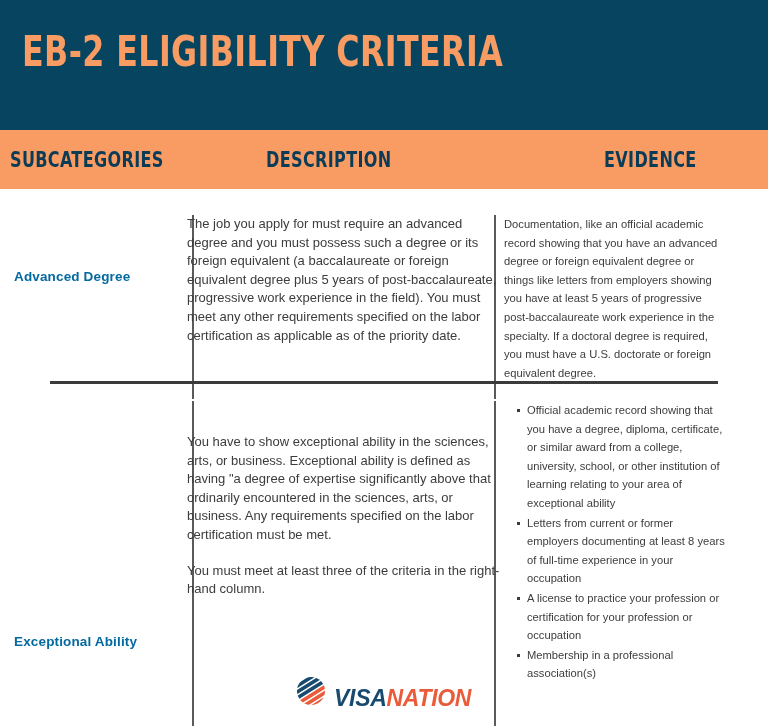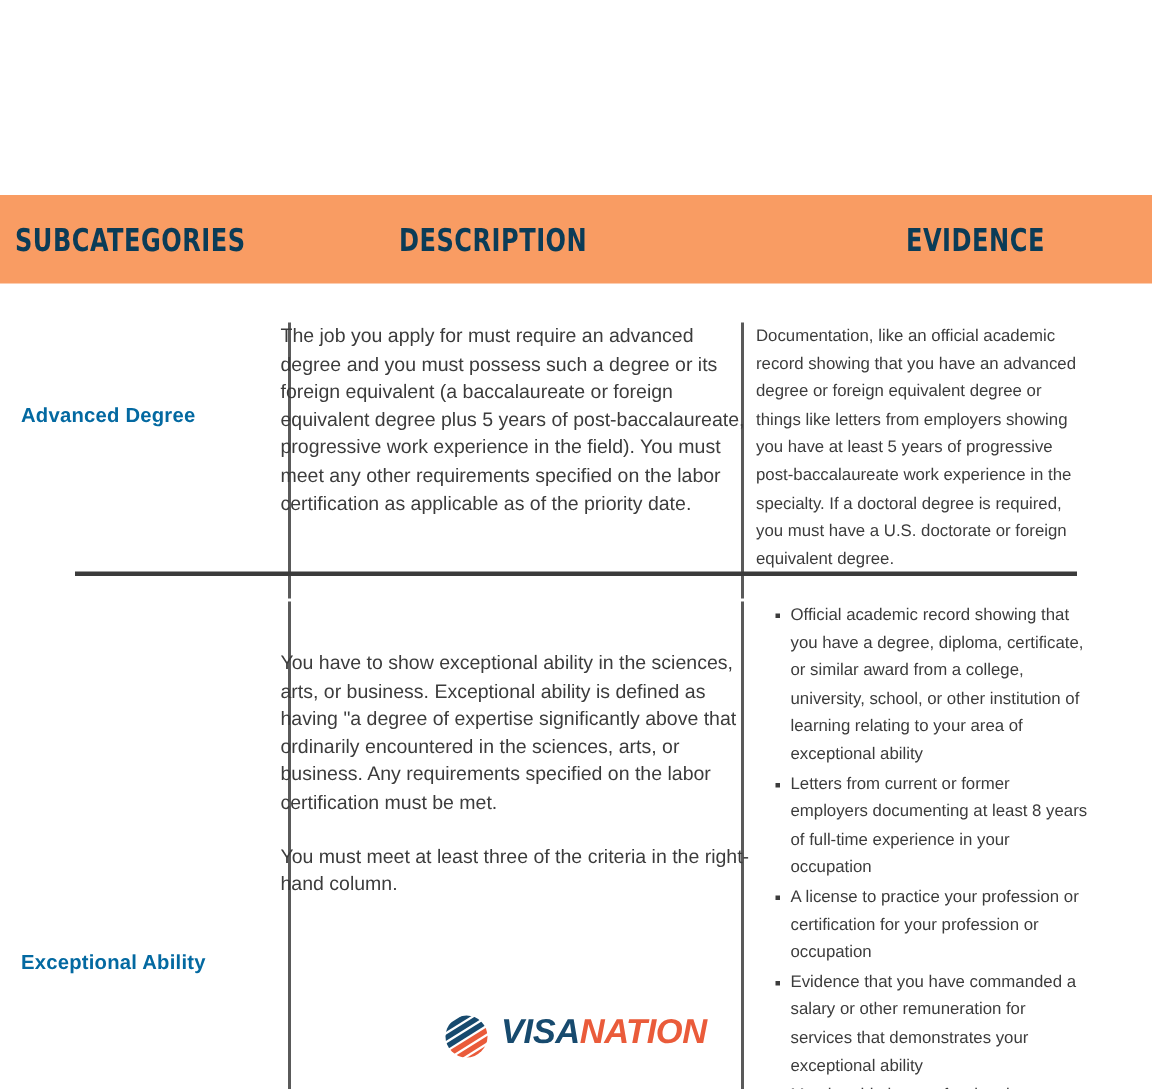--- a/index.html
+++ b/index.html
@@ -170,41 +170,44 @@
     height: 3px;
     background: #3c3c3c;
   }
 
   
   .logo {
     position: absolute;
     left: 296px;
     top: 676px;
     display: flex;
-    align-items: flex-start;
+    align-items: flex-end;
     gap: 8px;
   }
   .logo-mark { display: block; }
   .logo-word {
     font-family: "Liberation Sans", sans-serif;
     font-size: 23px;
     font-weight: bold;
     font-style: italic;
     letter-spacing: -0.3px;
     line-height: 23px;
     white-space: nowrap;
   }
   .logo-visa { color: #174A6E; }
   .logo-nation { color: #EA5B3A; }
 </style>
 </head>
 <body>
 
 <div class="infographic">
 
+  <div class="title-banner">
+    <div class="title-text">EB-2 ELIGIBILITY CRITERIA</div>
+  </div>
 
   <div class="header-band">
     <div class="col-header h-sub">SUBCATEGORIES</div>
     <div class="col-header h-desc">DESCRIPTION</div>
     <div class="col-header h-evid">EVIDENCE</div>
   </div>
 
   <div class="table-body">
 
     <div class="v-rule v1 seg-a"></div>
@@ -227,21 +230,20 @@
       <div class="cell-sub">Exceptional Ability</div>
       <div class="cell-desc">
         <p>You have to show exceptional ability in the sciences, arts, or business. Exceptional ability is defined as having "a degree of expertise significantly above that ordinarily encountered in the sciences, arts, or business. Any requirements specified on the labor certification must be met.</p>
         <p>You must meet at least three of the criteria in the right-hand column.</p>
       </div>
       <div class="cell-evid">
         <ul class="evid-list">
           <li>Official academic record showing that you have a degree, diploma, certificate, or similar award from a college, university, school, or other institution of learning relating to your area of exceptional ability</li>
           <li>Letters from current or former employers documenting at least 8 years of full-time experience in your occupation</li>
           <li>A license to practice your profession or certification for your profession or occupation</li>
-          <li>Evidence that you have commanded a salary or other remuneration for services that demonstrates your exceptional ability</li>
           <li>Membership in a professional association(s)</li>
 
         </ul>
       </div>
     </div>
   </div>
 
   <div class="logo">
     <span class="logo-mark">
       <svg width="30" height="30" viewBox="0 0 30 30" aria-hidden="true">

